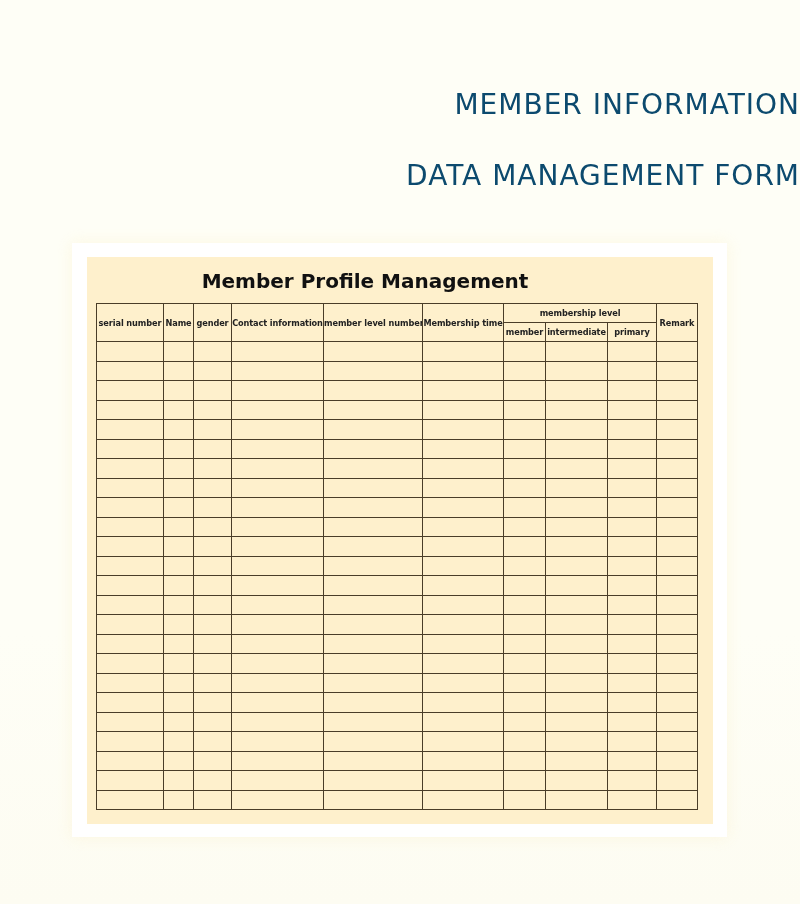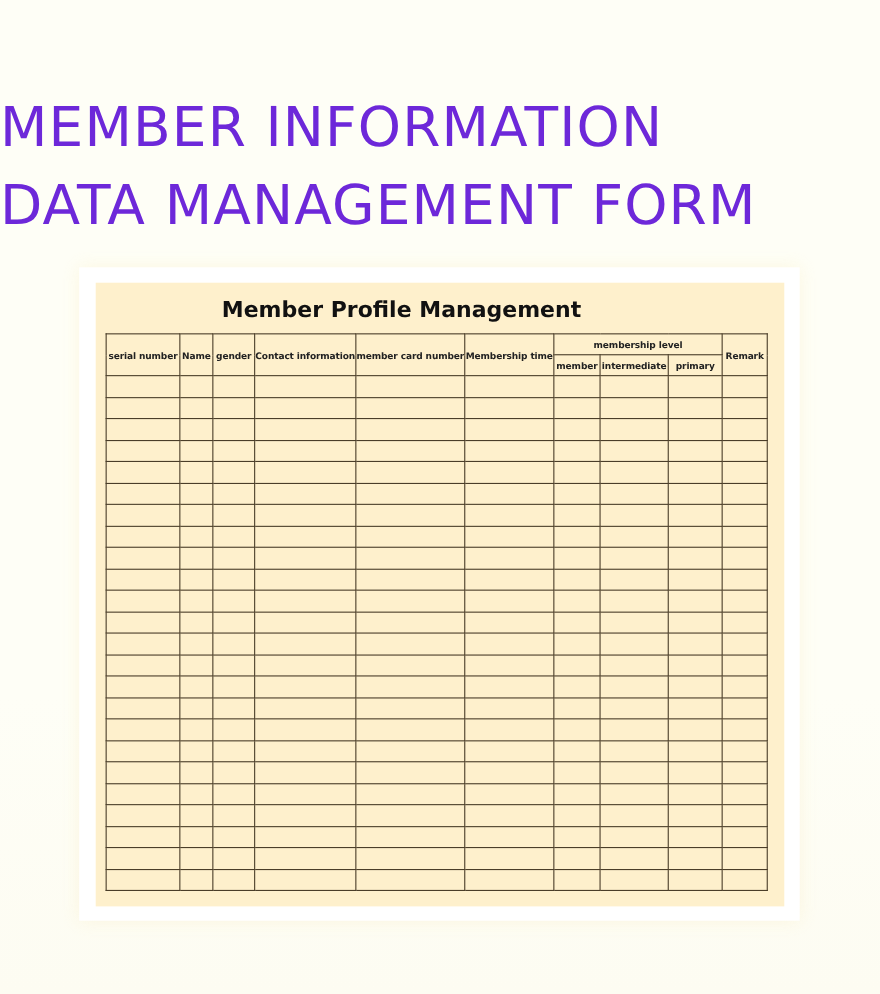--- a/index.html
+++ b/index.html
@@ -11,25 +11,25 @@
       height: 904px;
       position: relative;
       overflow: hidden;
       background: linear-gradient(to bottom, #fefef6 0%, #fefef6 70%, #fdfcf2 100%);
       font-family: "Liberation Sans", sans-serif;
     }
     .hero-title {
       position: absolute;
       left: 0;
       width: 800px;
-      text-align: left;
-      color: #6d28d9;
+      text-align: right;
+      color: #0c4a6e;
       font-family: "DejaVu Sans", sans-serif;
       font-weight: normal;
-      font-size: 50px;
+      font-size: 28px;
       letter-spacing: 1px;
       line-height: 1;
       margin: 0;
       white-space: nowrap;
     }
     .hero-line1 { top: 91px; }
     .hero-line2 { top: 162px; }
 
     .card-outer {
       position: absolute;
@@ -112,21 +112,21 @@
     <col style="width:62px">
     <col style="width:49px">
     <col style="width:41px">
   </colgroup>
   <thead>
     <tr class="head1">
       <th rowspan="2">serial number</th>
       <th rowspan="2">Name</th>
       <th rowspan="2">gender</th>
       <th rowspan="2">Contact information</th>
-      <th rowspan="2">member card number</th>
+      <th rowspan="2">member level number</th>
       <th rowspan="2">Membership time</th>
       <th colspan="3">membership level</th>
       <th rowspan="2">Remark</th>
     </tr>
     <tr class="head2">
       <th>member</th>
       <th>intermediate</th>
       <th>primary</th>
     </tr>
   </thead>

